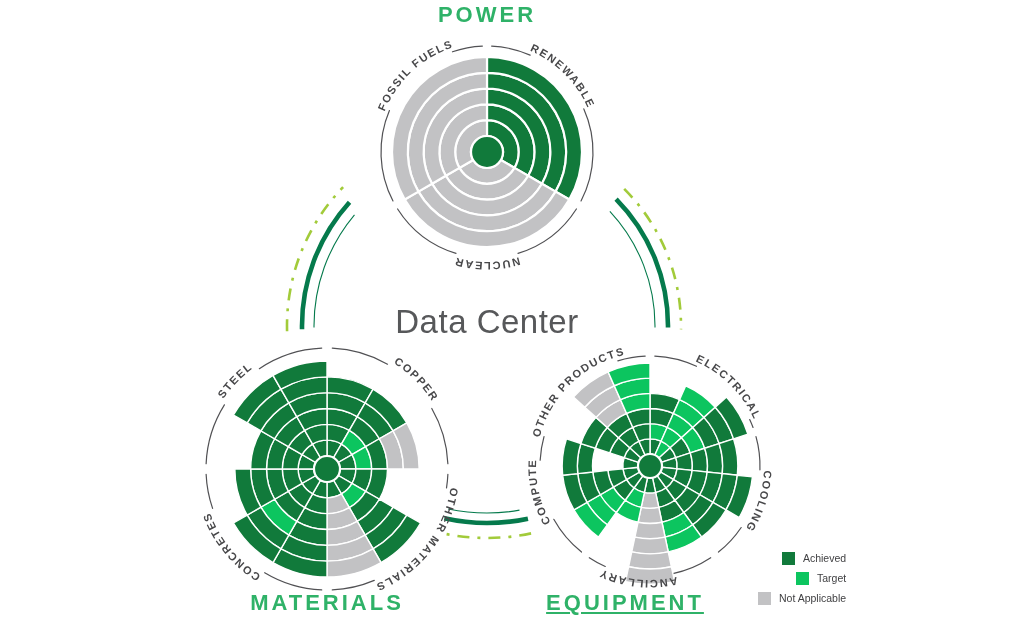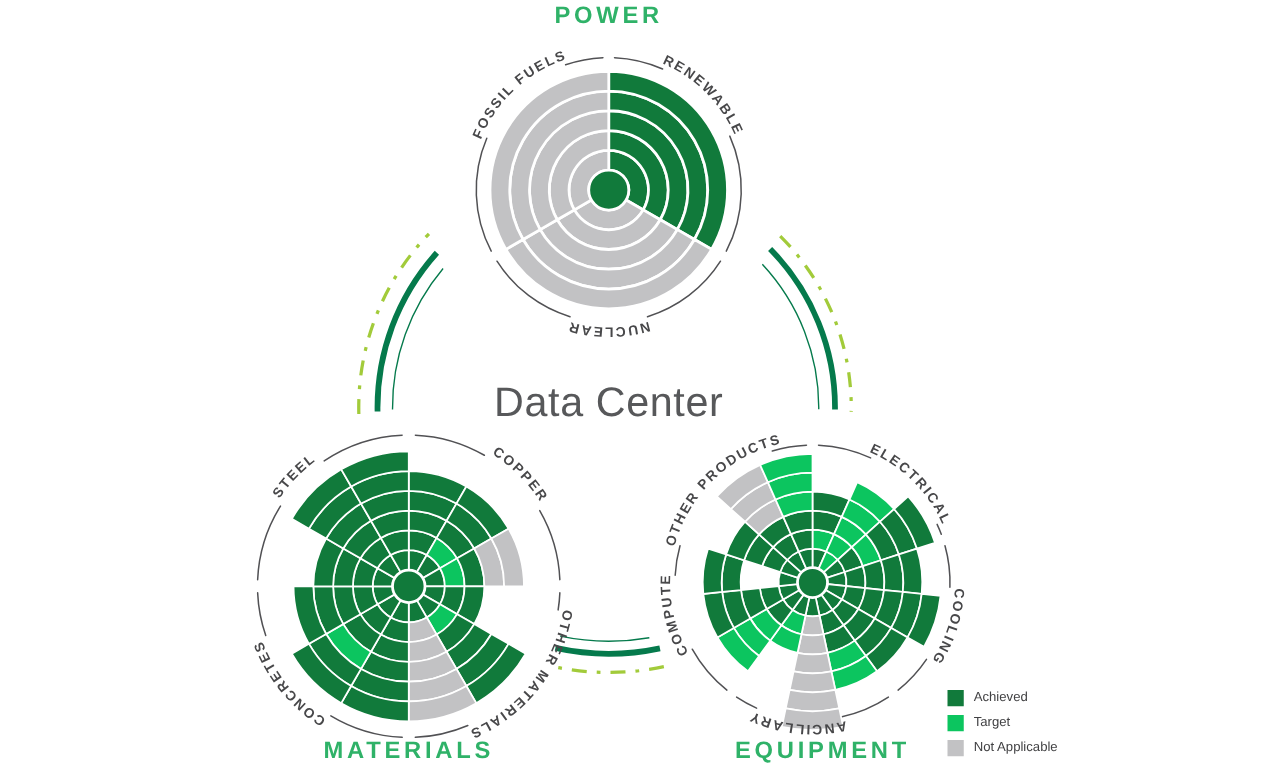--- a/index.html
+++ b/index.html
@@ -1,27 +1,27 @@
 <!DOCTYPE html>
 <html><head>
 <meta charset="utf-8">
 <style>
   html,body{margin:0;padding:0;background:#fff;}
   .stage{position:relative;width:1024px;height:620px;background:#fff;overflow:hidden;
          font-family:"Liberation Sans",sans-serif;}
   #scene{position:absolute;left:0;top:0;}
-  .chart-title{position:absolute;transform:translateX(-50%);font-weight:700;font-size:19px;
+  .chart-title{position:absolute;transform:translateX(-50%);font-weight:700;font-size:22px;
          letter-spacing:3px;color:#2fb268;white-space:nowrap;}
   .title-power{left:487px;top:2px;}
   .title-materials{left:327px;top:590px;text-align:right;}
-  .title-equipment{left:658px;top:590px;}
+  .title-equipment{left:625px;top:590px;text-decoration:underline;}
   .center-label{position:absolute;left:487px;top:322px;transform:translate(-50%,-50%);
          font-size:33px;font-weight:400;letter-spacing:0.5px;color:#57585a;white-space:nowrap;}
   .legend{position:absolute;left:758px;top:548px;}
-  .legend-row{display:flex;align-items:center;height:20px;}
+  .legend-row{display:flex;align-items:center;height:20px;justify-content:flex-end;}
   .legend-chip{width:13px;height:13px;margin-right:8px;flex:none;}
   .legend-text{font-size:10.5px;color:#414143;}
   .sector-label{font-size:11px;font-weight:600;letter-spacing:1.6px;fill:#48484a;}
 </style>
 </head>
 <body>
 
 <div class="stage">
   <svg id="scene" width="1024" height="620" viewBox="0 0 1024 620" xmlns="http://www.w3.org/2000/svg" xmlns:xlink="http://www.w3.org/1999/xlink">
       <defs>

